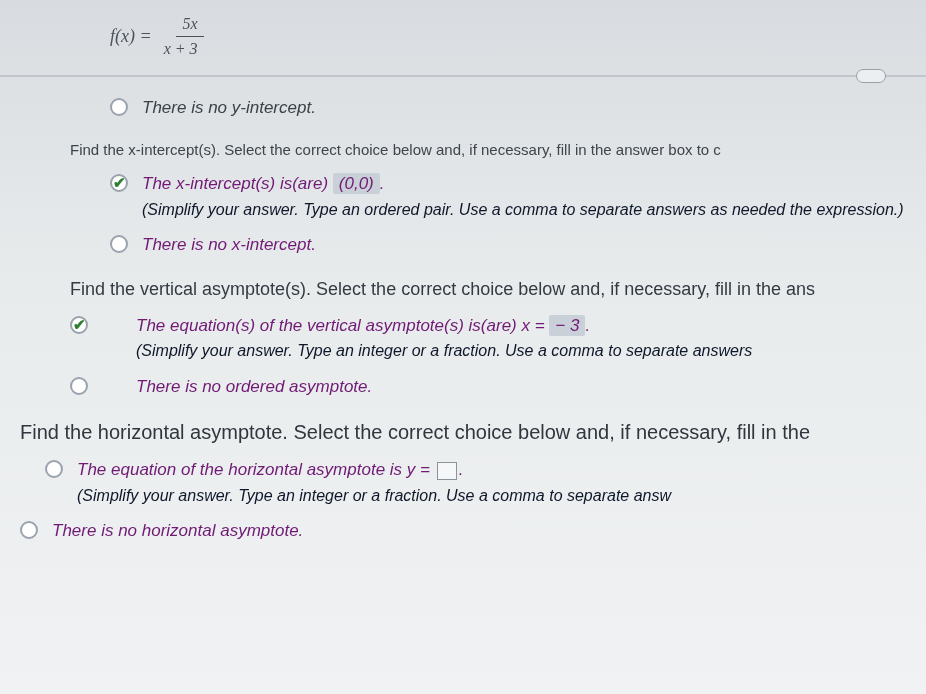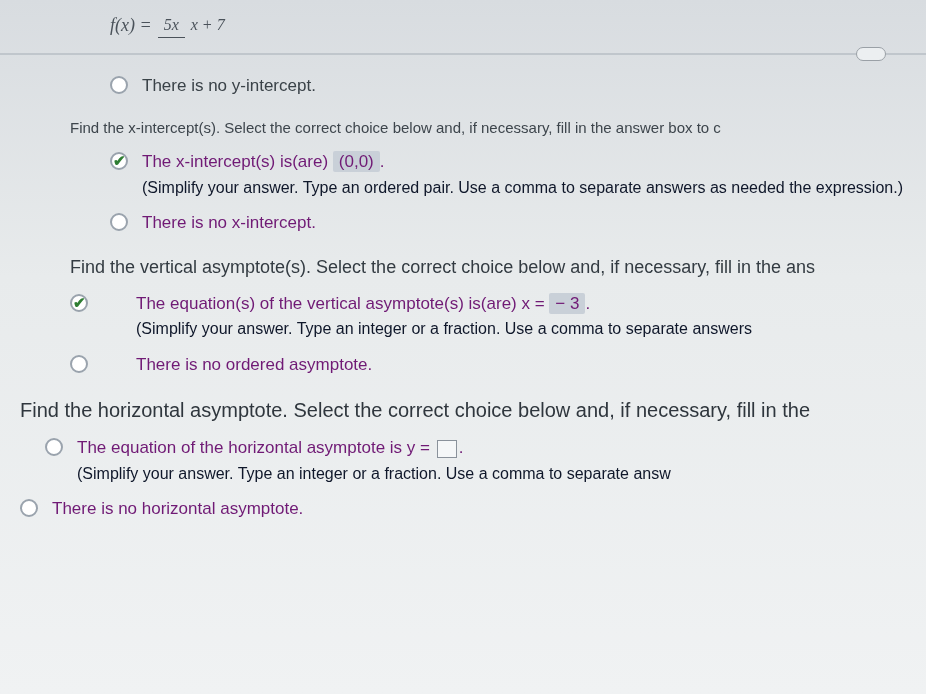--- a/index.html
+++ b/index.html
@@ -22,22 +22,22 @@
     font-family: 'Times New Roman', serif;
     font-style: italic;
     font-size: 18px;
     display: flex;
     align-items: center;
     gap: 6px;
     color: #4a525a;
   }
   .frac {
     display: inline-flex;
-    flex-direction: row;
-    align-items: flex-start;
+    flex-direction: column;
+    align-items: flex-end;
     font-size: 16px;
   }
   .frac .num { border-bottom: 1.5px solid #4a525a; padding: 0 6px; }
   .frac .den { padding: 0 6px; }
   .divider {
     height: 2px;
     background: #c0c6cc;
     margin: 14px 0 18px 0;
     position: relative;
   }
@@ -106,33 +106,33 @@
   }
   .emptybox {
     display: inline-block;
     width: 20px;
     height: 18px;
     border: 1.5px solid #8a929b;
     background: #f5f7f8;
     vertical-align: middle;
     margin: 0 2px;
   }
-  .opt-text { flex: 1; }
+  .opt-text { flex: 1; font-style: italic; }
   .bolded { font-weight: 500; color: #701a75; }
 </style>
 </head>
 <body>
 
 <div class="content">
 
   <div class="formula">
     <span>f(x) =</span>
     <span class="frac">
       <span class="num">5x</span>
-      <span class="den">x + 7</span>
+      <span class="den">x + 3</span>
     </span>
   </div>
 
   <div class="divider">
     <div class="slider-thumb"></div>
   </div>
 
   <div class="row indent2">
     <div class="radio"></div>
     <div class="opt-text">There is no y-intercept.</div>

